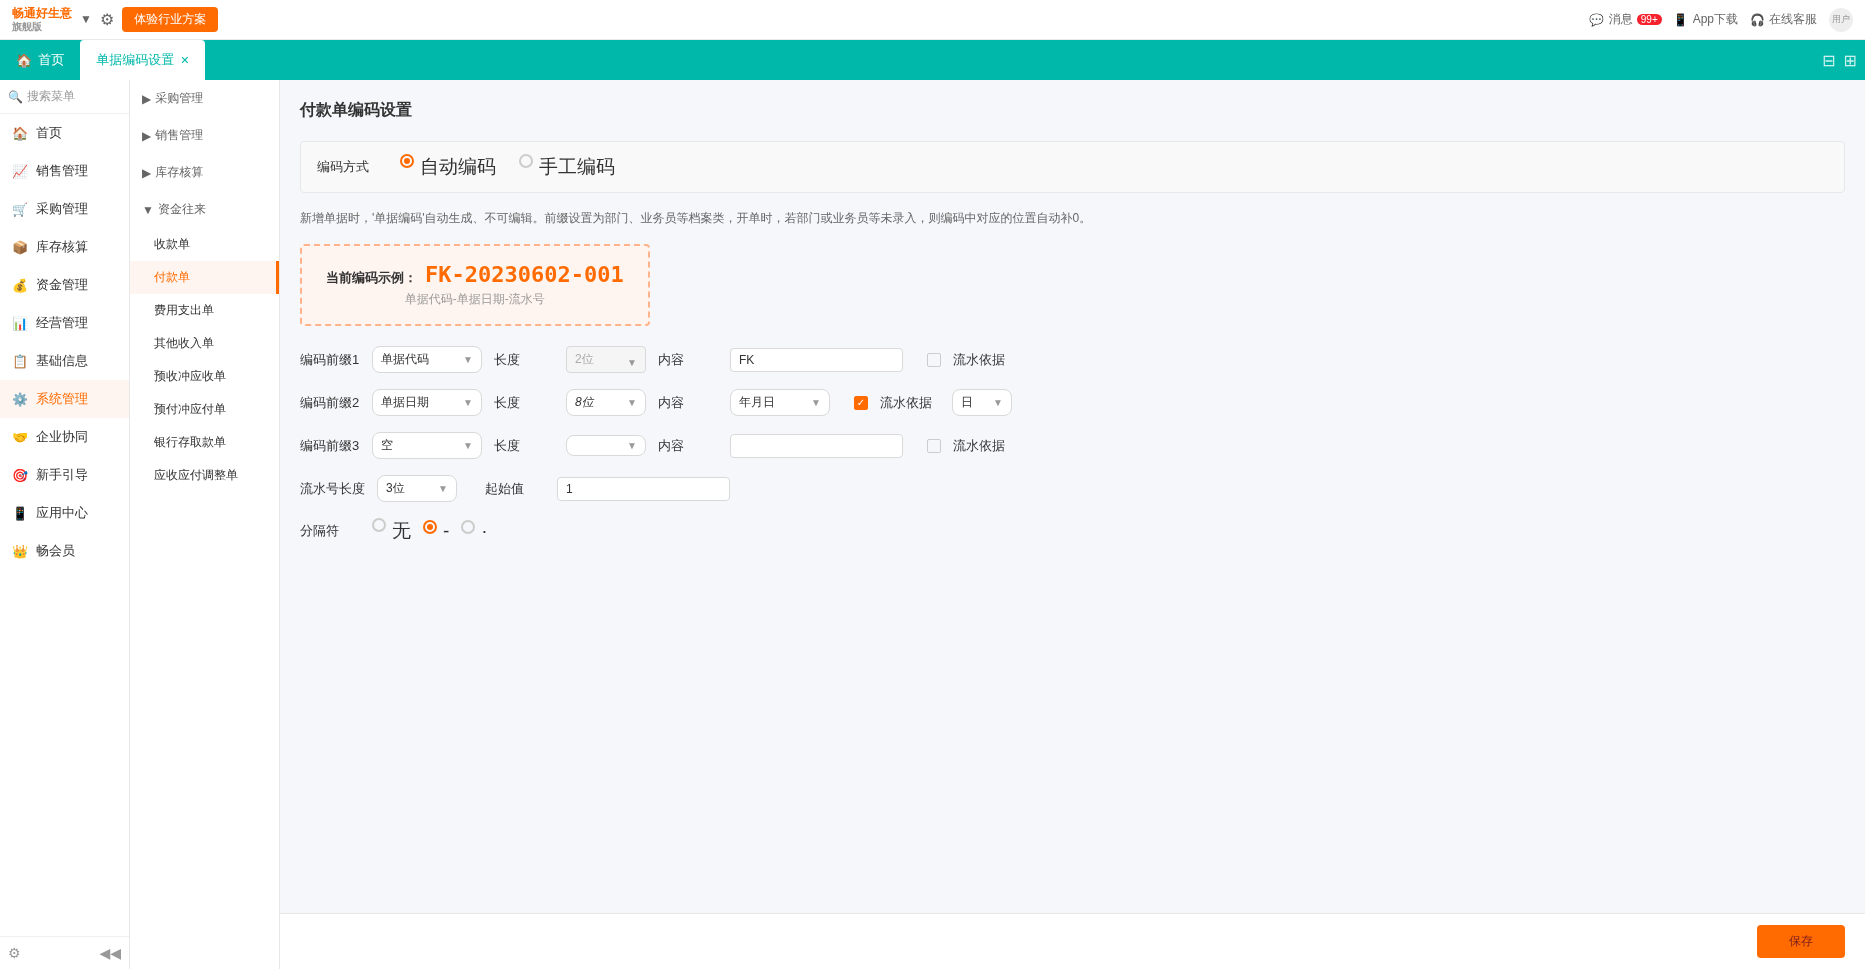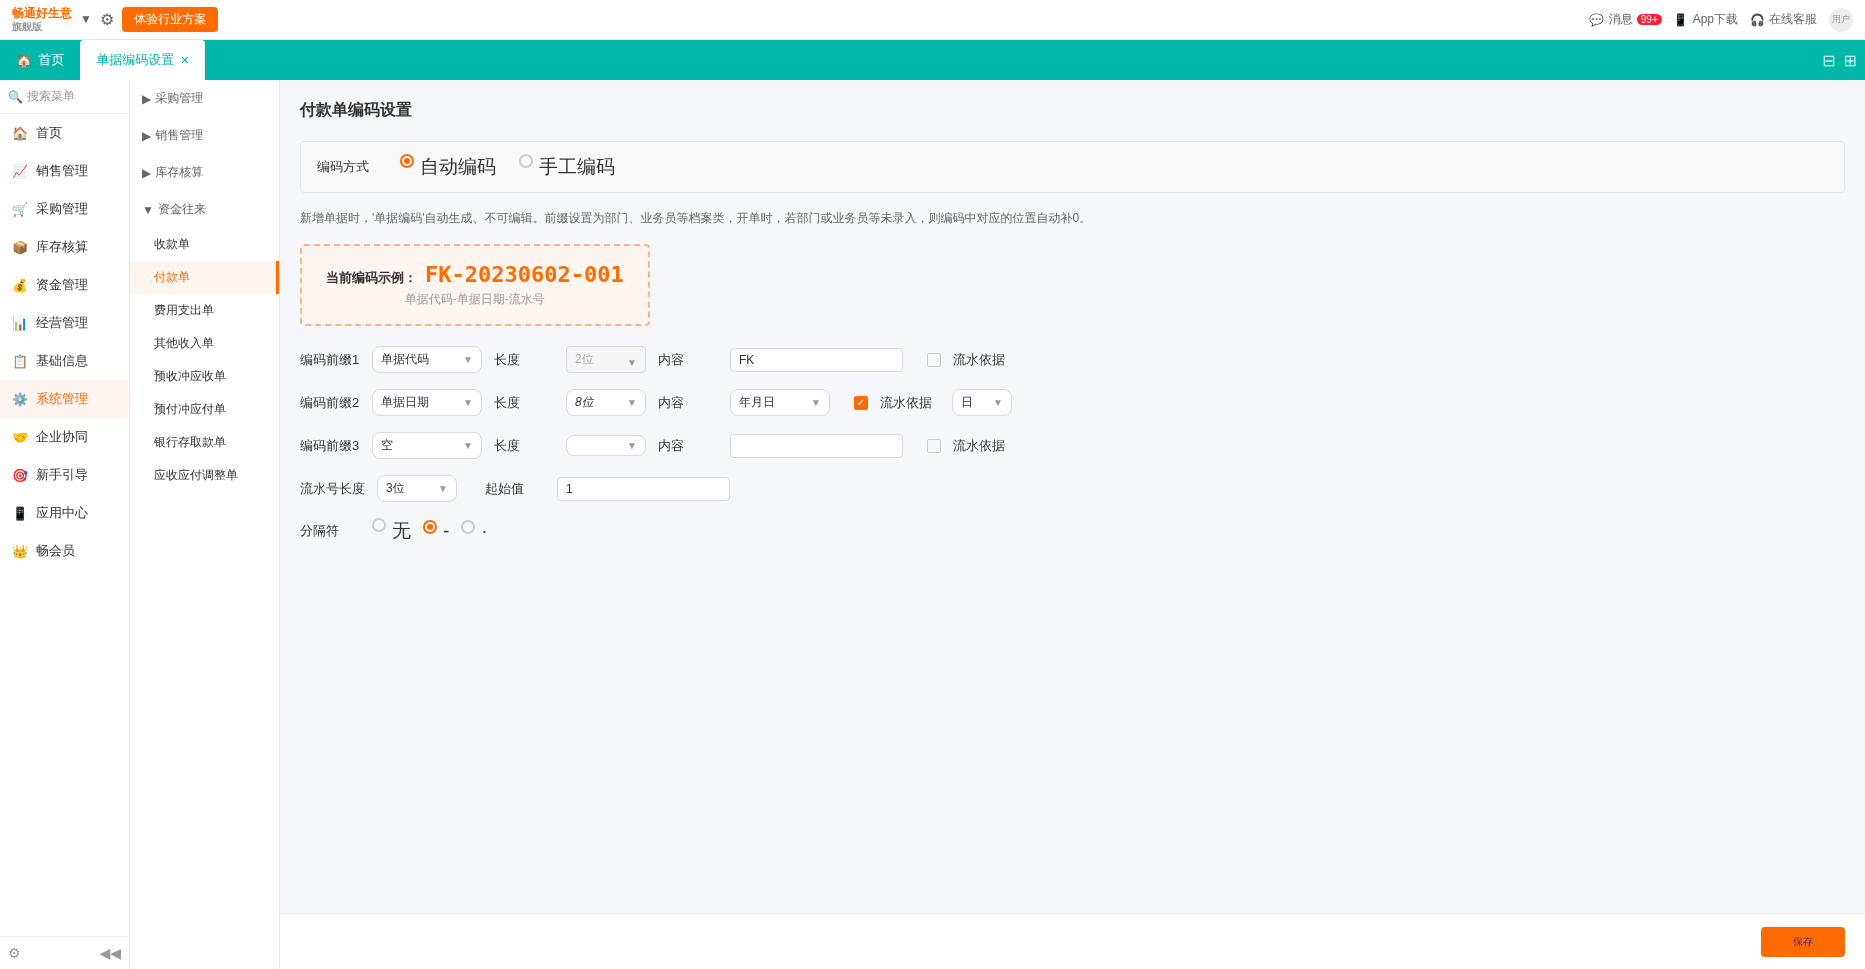--- a/index.html
+++ b/index.html
@@ -76,21 +76,21 @@
     .form-select { display: flex; align-items: center; border: 1px solid #d9d9d9; border-radius: 8px; padding: 4px 8px; background: #fff; min-width: 100px; font-size: 12px; color: #333; cursor: pointer; gap: 4px; }
     .form-select .arrow { color: #999; font-size: 10px; margin-left: auto; }
     .form-input { border: 1px solid #d9d9d9; border-radius: 4px; padding: 4px 8px; background: #fff; font-size: 12px; color: #333; min-width: 80px; }
     .form-input.disabled { background: #f5f5f5; color: #ccc; align-items: flex-end; }
 
     
     .separator-row { display: flex; align-items: center; gap: 12px; margin-bottom: 16px; }
 
     
     .bottom-bar { height: 56px; background: #fff; border-top: 1px solid #e8e8e8; display: flex; align-items: center; justify-content: flex-end; padding: 0 20px; flex-shrink: 0; }
-    .btn-save { background: #ff6b00; color: #4c1d95; border: none; border-radius: 4px; padding: 8px 32px; font-size: 10px; cursor: pointer; }
+    .btn-save { background: #ff6b00; color: #7f1d1d; border: none; border-radius: 4px; padding: 8px 32px; font-size: 12px; cursor: pointer; }
 
     .main-container { display: flex; flex: 1; overflow: hidden; }
   </style>
 </head>
 <body>
 
 <div class="top-bar">
   <div class="top-bar-left">
     <div class="top-bar-logo">
       <div style="color:#ff6b00;font-size:12px;font-weight:bold;">畅通好生意</div>

